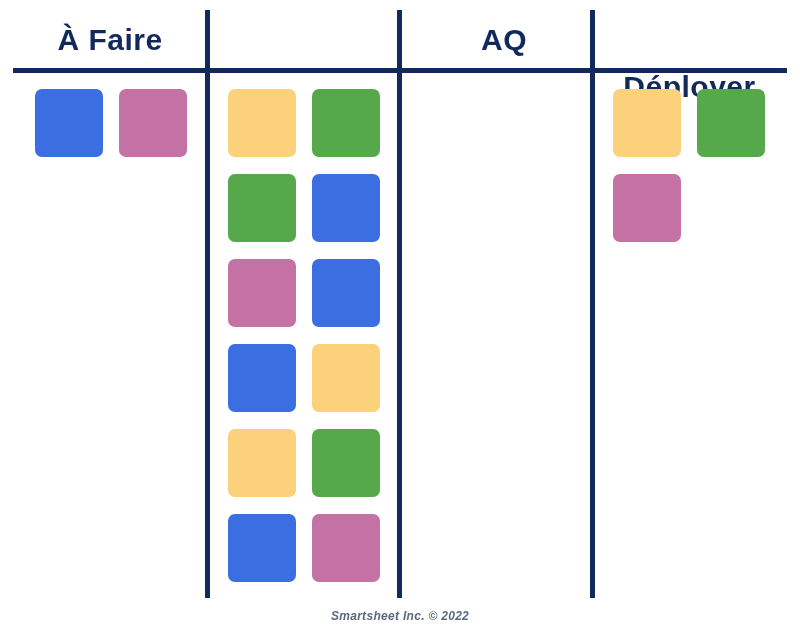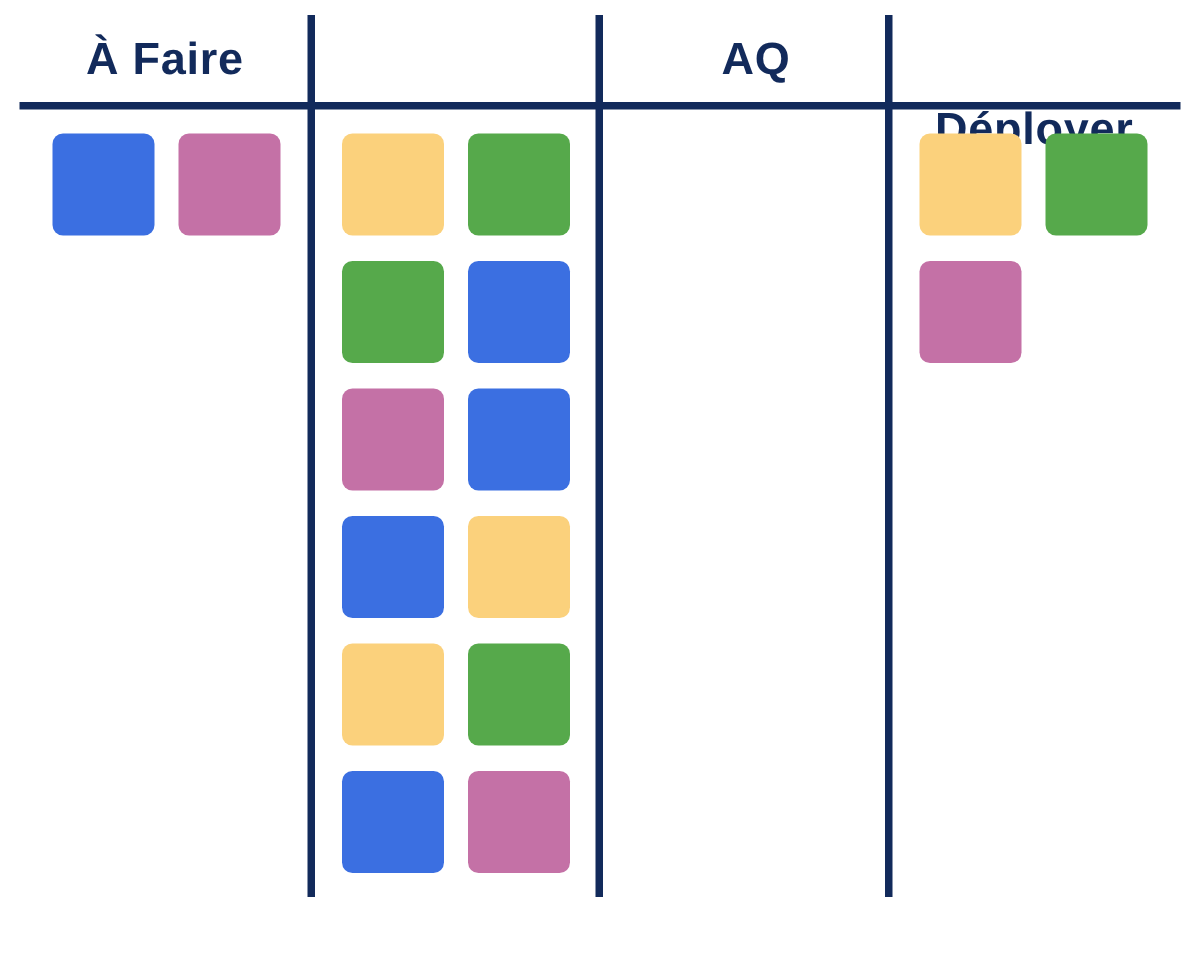--- a/index.html
+++ b/index.html
@@ -81,14 +81,15 @@
       <div class="card" style="background: rgb(59, 111, 225);"></div>
       <div class="card" style="background: rgb(196, 113, 166);"></div>
     </div>
   <div class="cards c3"></div>
   <div class="cards c4">
       <div class="card" style="background: rgb(251, 209, 124);"></div>
       <div class="card" style="background: rgb(86, 169, 75);"></div>
       <div class="card" style="background: rgb(196, 113, 166);"></div>
     </div>
 
+  <div class="footer">Smartsheet Inc. © 2022</div>
 
 </div>
 
 </body></html>

